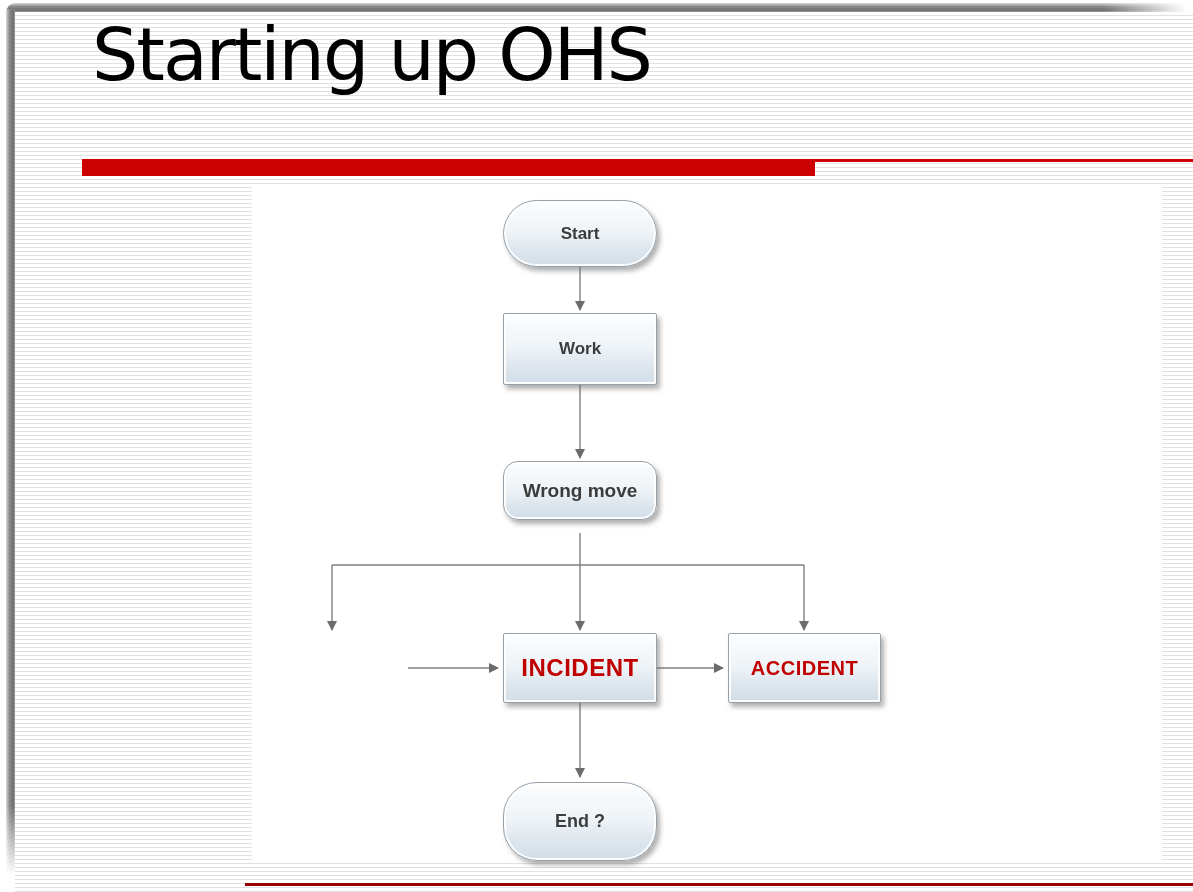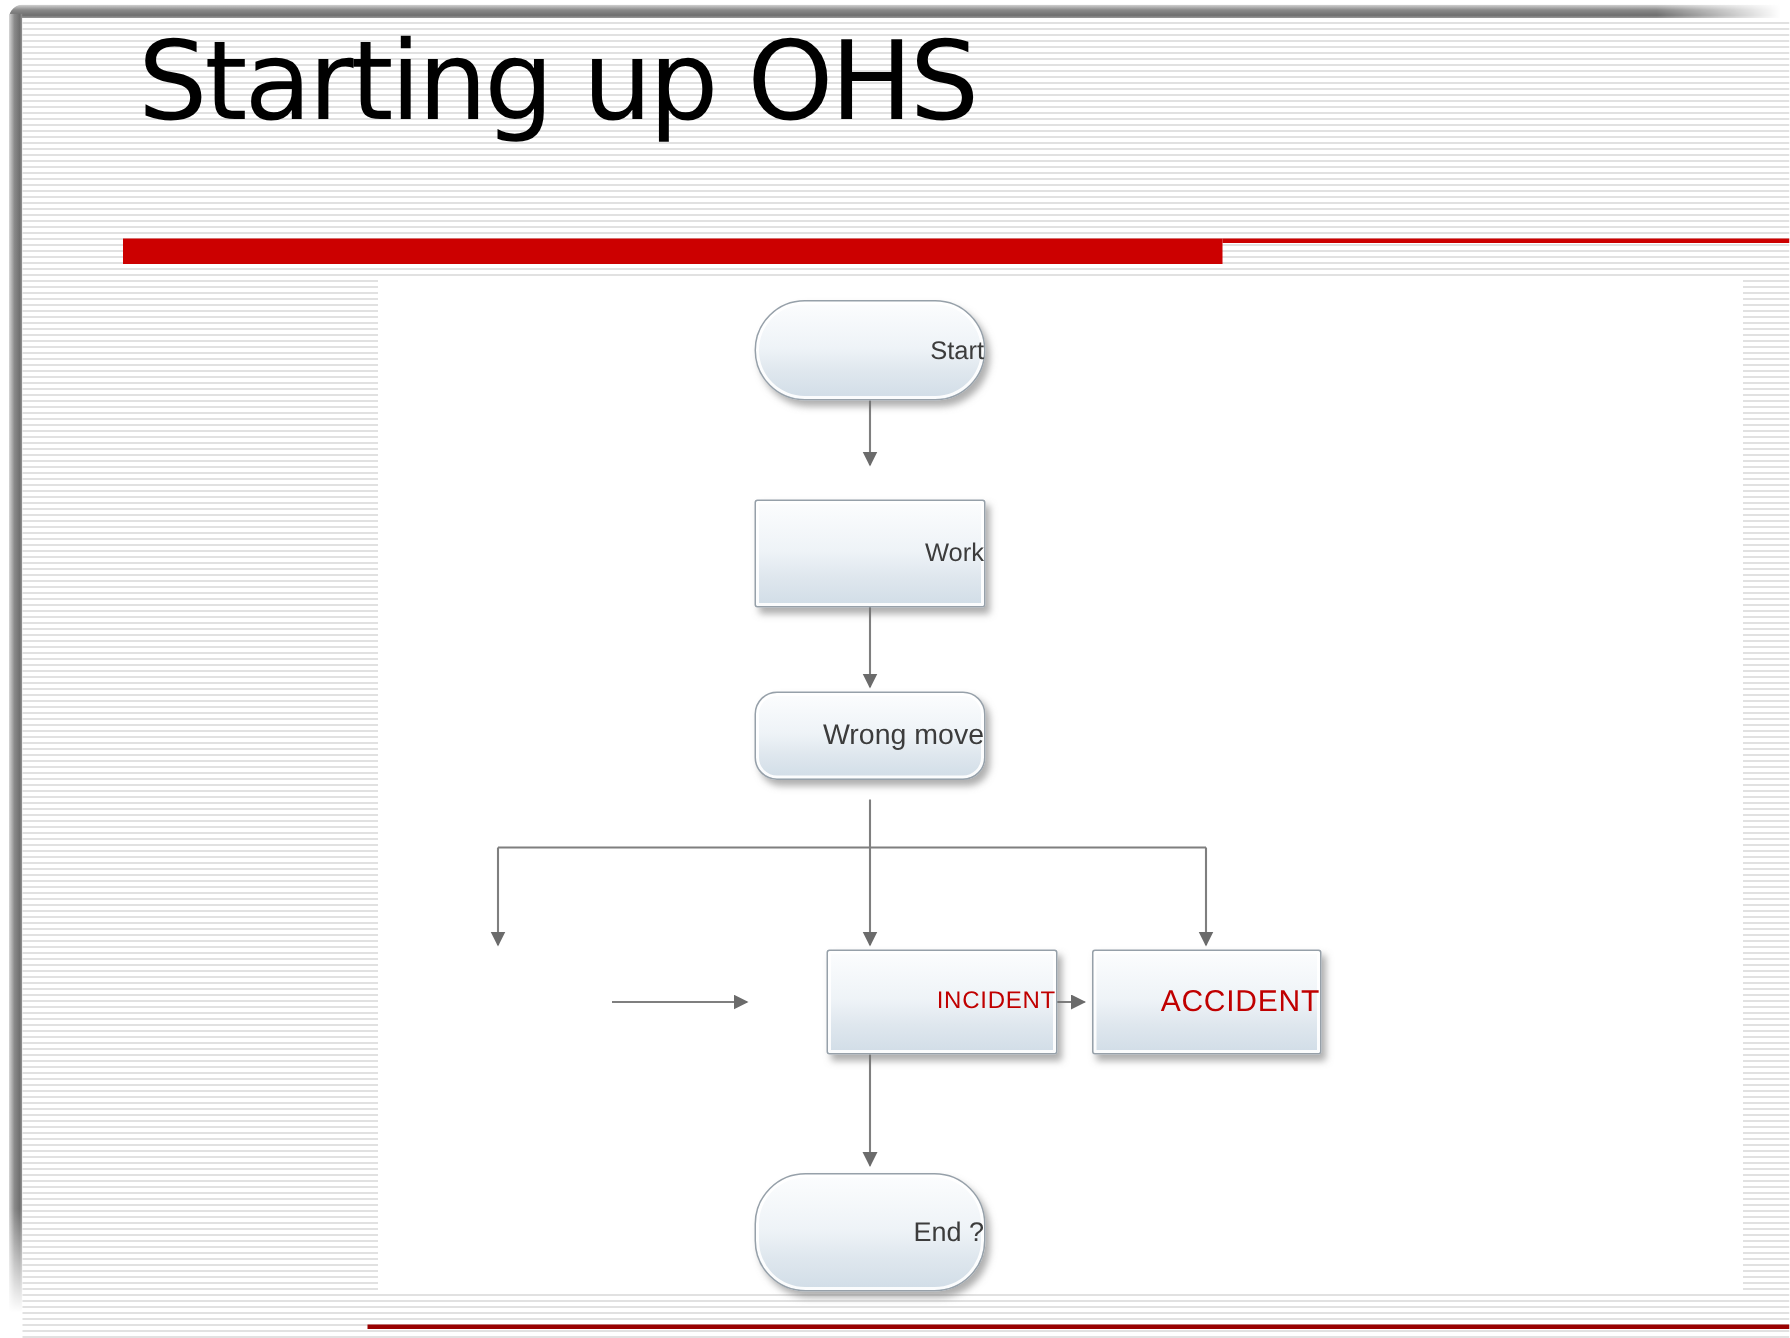--- a/index.html
+++ b/index.html
@@ -33,32 +33,32 @@
   }
   .accent-bar{position:absolute;left:82px;top:159px;width:733px;height:17px;background:#cc0000;}
   .accent-line{position:absolute;left:815px;top:159px;width:378px;height:3px;background:#cc0000;}
   .bottom-rule{position:absolute;left:245px;top:883px;width:948px;height:3px;background:#990000;}
 
   
   .panel{position:absolute;left:252px;top:185px;width:910px;height:675px;background:#ffffff;}
   .connector-layer{position:absolute;left:0;top:0;width:910px;height:675px;}
 
   .node{
-    position:absolute;display:flex;align-items:center;justify-content:flex-end;
-    font-weight:normal;color:#3c3c3c;text-align:center;
+    position:absolute;display:flex;align-items:center;justify-content:center;
+    font-weight:bold;color:#3c3c3c;text-align:center;
     background:linear-gradient(180deg,#fcfdfe 0%,#eef3f7 48%,#dfe7ee 72%,#d1dde7 100%);
     border:1px solid #96a0a9;
     box-shadow:3px 4px 5px rgba(110,110,110,0.55), inset 0 0 0 2px rgba(255,255,255,0.9);
     box-sizing:border-box;
   }
   .node-start   {left:251px;top:15px;width:154px;height:67px;border-radius:34px;font-size:17px;}
-  .node-work    {left:251px;top:128px;width:154px;height:72px;border-radius:2px;font-size:17px;margin-top:20px;}
+  .node-work    {left:251px;top:128px;width:154px;height:72px;border-radius:2px;font-size:17px;}
   .node-wrong   {left:251px;top:276px;width:154px;height:59px;border-radius:15px;font-size:19px;}
   .node-loss    {left:3px;  top:448px;width:153px;height:70px;border-radius:2px;font-size:20px;color:#c00000;letter-spacing:0.5px;}
-  .node-incident{left:251px;top:448px;width:154px;height:70px;border-radius:2px;font-size:16px;color:#c00000;letter-spacing:0.5px;margin-left:48px;}
+  .node-incident{left:251px;top:448px;width:154px;height:70px;border-radius:2px;font-size:24px;color:#c00000;letter-spacing:0.5px;}
   .node-accident{left:476px;top:448px;width:153px;height:70px;border-radius:2px;font-size:20px;color:#c00000;letter-spacing:0.5px;}
   .node-end     {left:251px;top:597px;width:154px;height:79px;border-radius:34px;font-size:18px;}
 
   .annotation{
     position:absolute;left:648px;top:453px;width:260px;
     font-weight:bold;font-size:19px;line-height:29px;color:#c00000;
   }
 </style>
 </head>
 <body>

